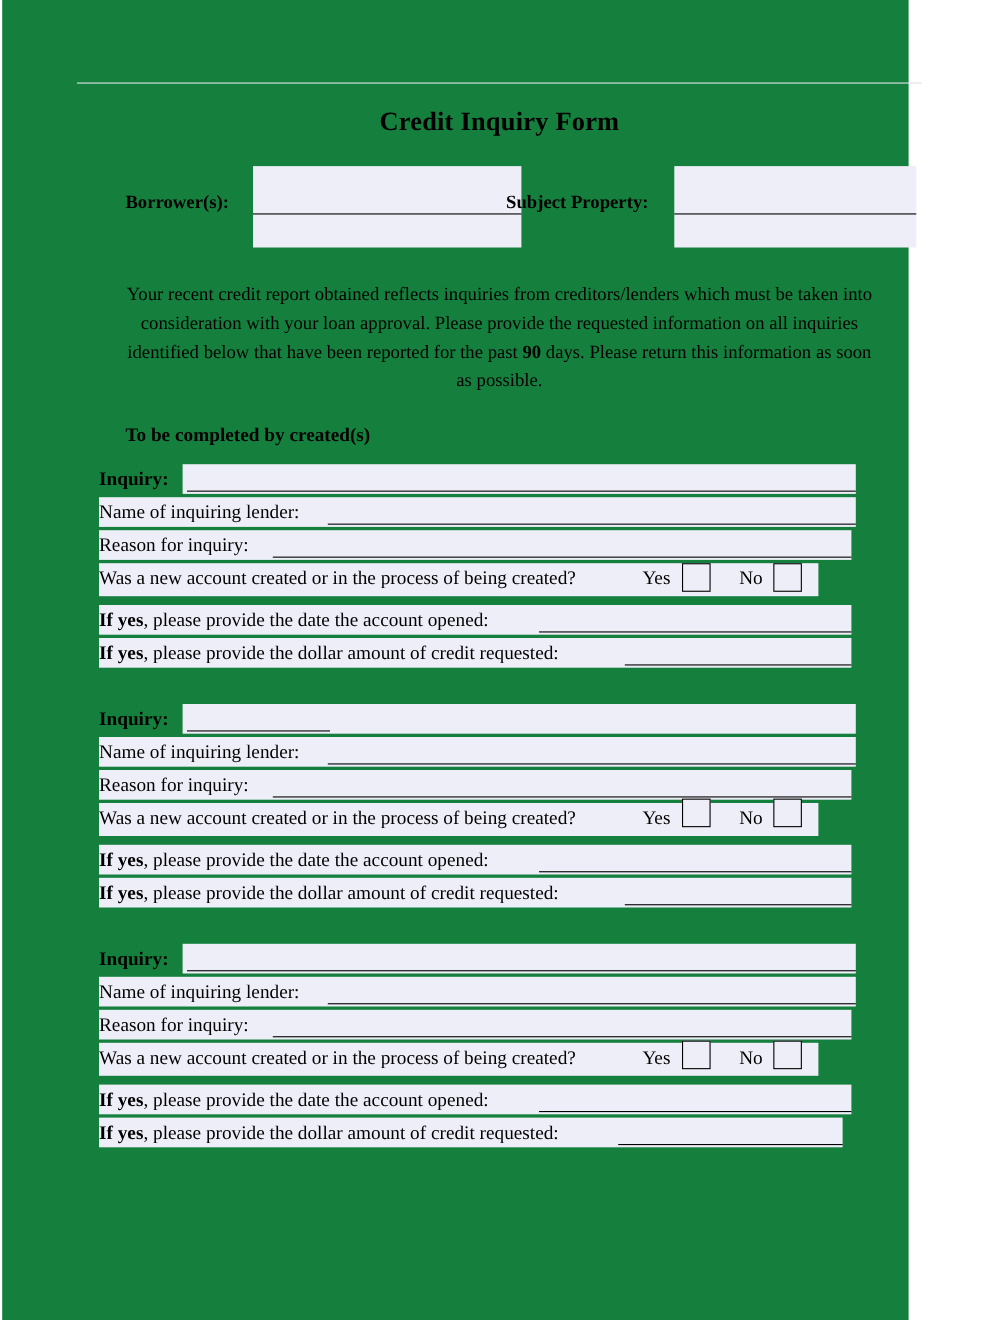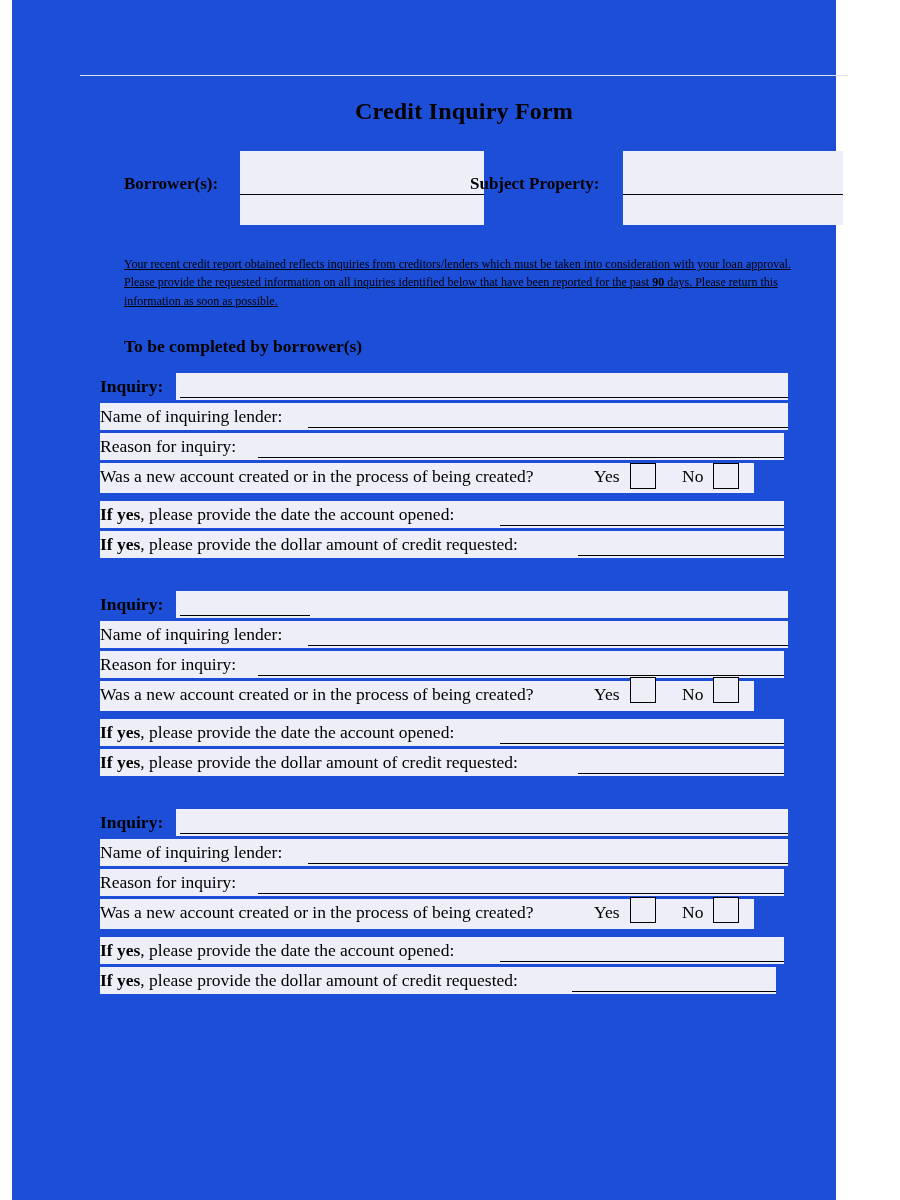--- a/index.html
+++ b/index.html
@@ -10,24 +10,24 @@
   body {
     width: 900px;
     height: 1200px;
     font-family: "Liberation Serif", serif;
     color: #000000;
     position: relative;
     overflow: hidden;
   }
   .page {
     position: absolute;
-    left: 12px; top: 0;
+    left: 2px; top: 0;
     width: 824px;
     height: 1200px;
-    background: #1d4ed8;
+    background: #15803d;
     box-sizing: border-box;
   }
   .sheet {
     position: absolute;
     left: 68px;
     top: 75px;
     width: 768px;
     border-top: 1px solid #e2e2e8;
     box-sizing: border-box;
     padding: 0;
@@ -89,25 +89,24 @@
     position: absolute;
     left: 543px;
     top: 43px;
     width: 220px;
     border-bottom: 1.4px solid #000;
   }
 
   
   .para {
     margin: 26px 44px 0 44px;
-    font-size: 12px;
+    font-size: 17px;
     line-height: 1.53;
-    text-align: left;
+    text-align: center;
     width: 680px;
-    text-decoration: underline;
   }
   .para b { font-weight: bold; }
 
   .section-head {
     margin: 26px 0 0 44px;
     font-weight: bold;
     font-size: 17.5px;
   }
 
   
@@ -165,21 +164,21 @@
       <div class="borrower-box"></div>
       <div class="borrower-rule"></div>
 
       <div class="lbl subject-label">Subject Property:</div>
       <div class="subject-box"></div>
       <div class="subject-rule"></div>
     </div>
 
     <div class="para"><span>Your recent credit report obtained reflects inquiries from creditors/lenders which must be taken into consideration with your loan approval.  Please provide the requested information on all inquiries identified below that have been reported for the past </span><b>90</b><span> days.  Please return this information as soon as possible.</span></div>
 
-    <div class="section-head">To be completed by borrower(s)</div>
+    <div class="section-head">To be completed by created(s)</div>
 
     <div class="block">
       <div class="row">
         <div class="bg" style="left:76px;width:612px;"></div>
         <div class="rule" style="left:80px;width:608px;top:24px;"></div>
         <div class="text bold">Inquiry:</div>
       </div>
       <div class="row">
         <div class="bg" style="left:0px;width:688px;"></div>
         <div class="rule" style="left:208px;width:480px;top:24px;"></div>

